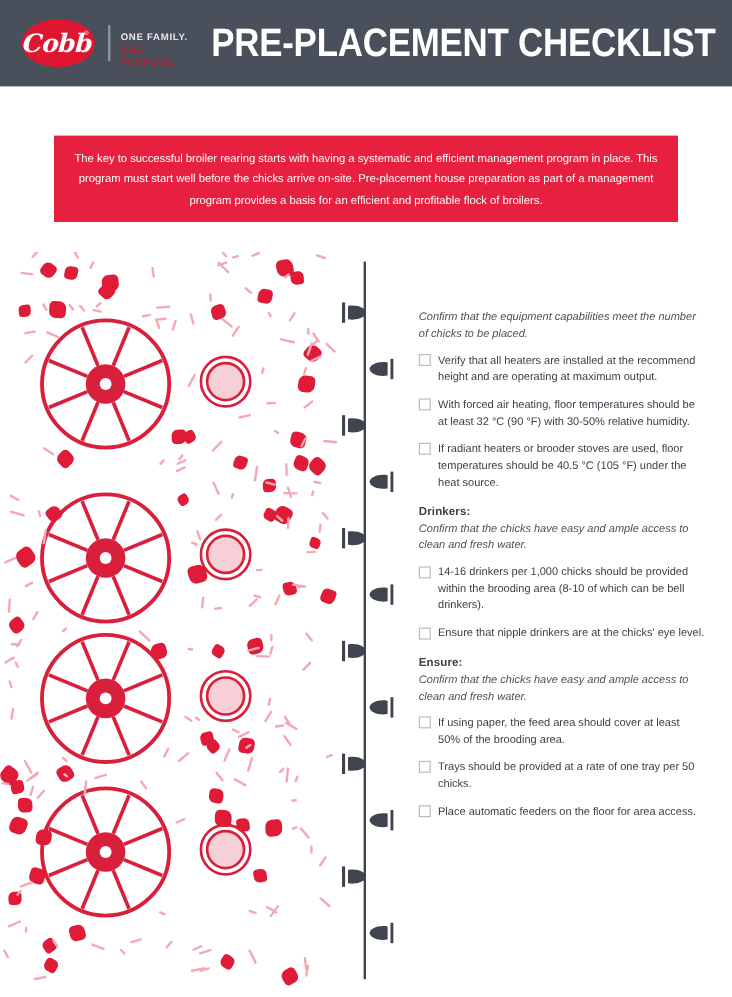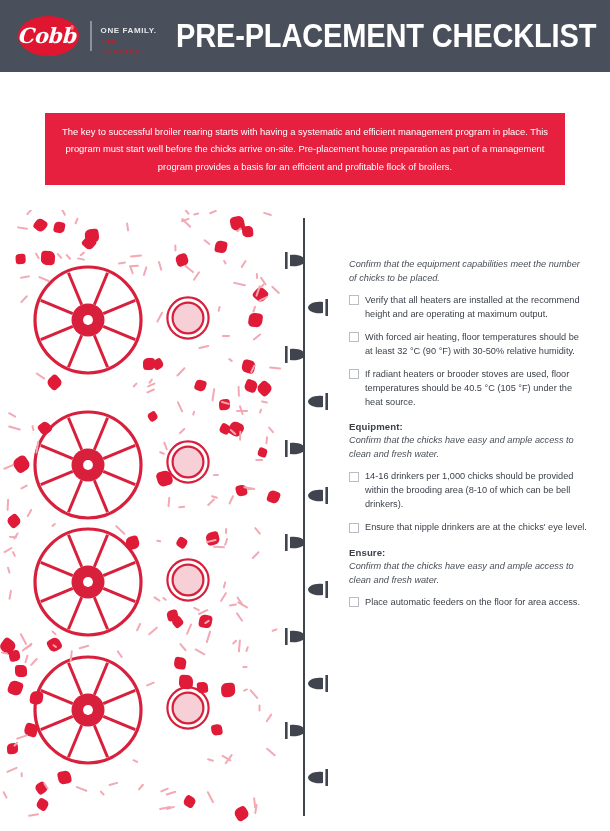--- a/index.html
+++ b/index.html
@@ -479,32 +479,40 @@
       <div class="item">
         <span class="cb"></span>
         <span class="item-text">With forced air heating, floor temperatures should be at least 32 °C (90 °F) with 30-50% relative humidity.</span>
       </div>
       <div class="item">
         <span class="cb"></span>
         <span class="item-text">If radiant heaters or brooder stoves are used, floor temperatures should be 40.5 °C (105 °F) under the heat source.</span>
       </div>
     </div>
     <div class="sect">
-      <div class="sect-title">Equipment:</div>
+      <div class="sect-title">Drinkers:</div>
       <div class="sect-sub">Confirm that the chicks have easy and ample access to clean and fresh water.</div>
       <div class="item">
         <span class="cb"></span>
         <span class="item-text">14-16 drinkers per 1,000 chicks should be provided within the brooding area (8-10 of which can be bell drinkers).</span>
       </div>
       <div class="item">
         <span class="cb"></span>
         <span class="item-text">Ensure that nipple drinkers are at the chicks' eye level.</span>
       </div>
     </div>
     <div class="sect">
       <div class="sect-title">Ensure:</div>
       <div class="sect-sub">Confirm that the chicks have easy and ample access to clean and fresh water.</div>
       <div class="item">
         <span class="cb"></span>
+        <span class="item-text">If using paper, the feed area should cover at least 50% of the brooding area.</span>
+      </div>
+      <div class="item">
+        <span class="cb"></span>
+        <span class="item-text">Trays should be provided at a rate of one tray per 50 chicks.</span>
+      </div>
+      <div class="item">
+        <span class="cb"></span>
         <span class="item-text">Place automatic feeders on the floor for area access.</span>
       </div>
     </div>
   </div>
 
 </body></html>

